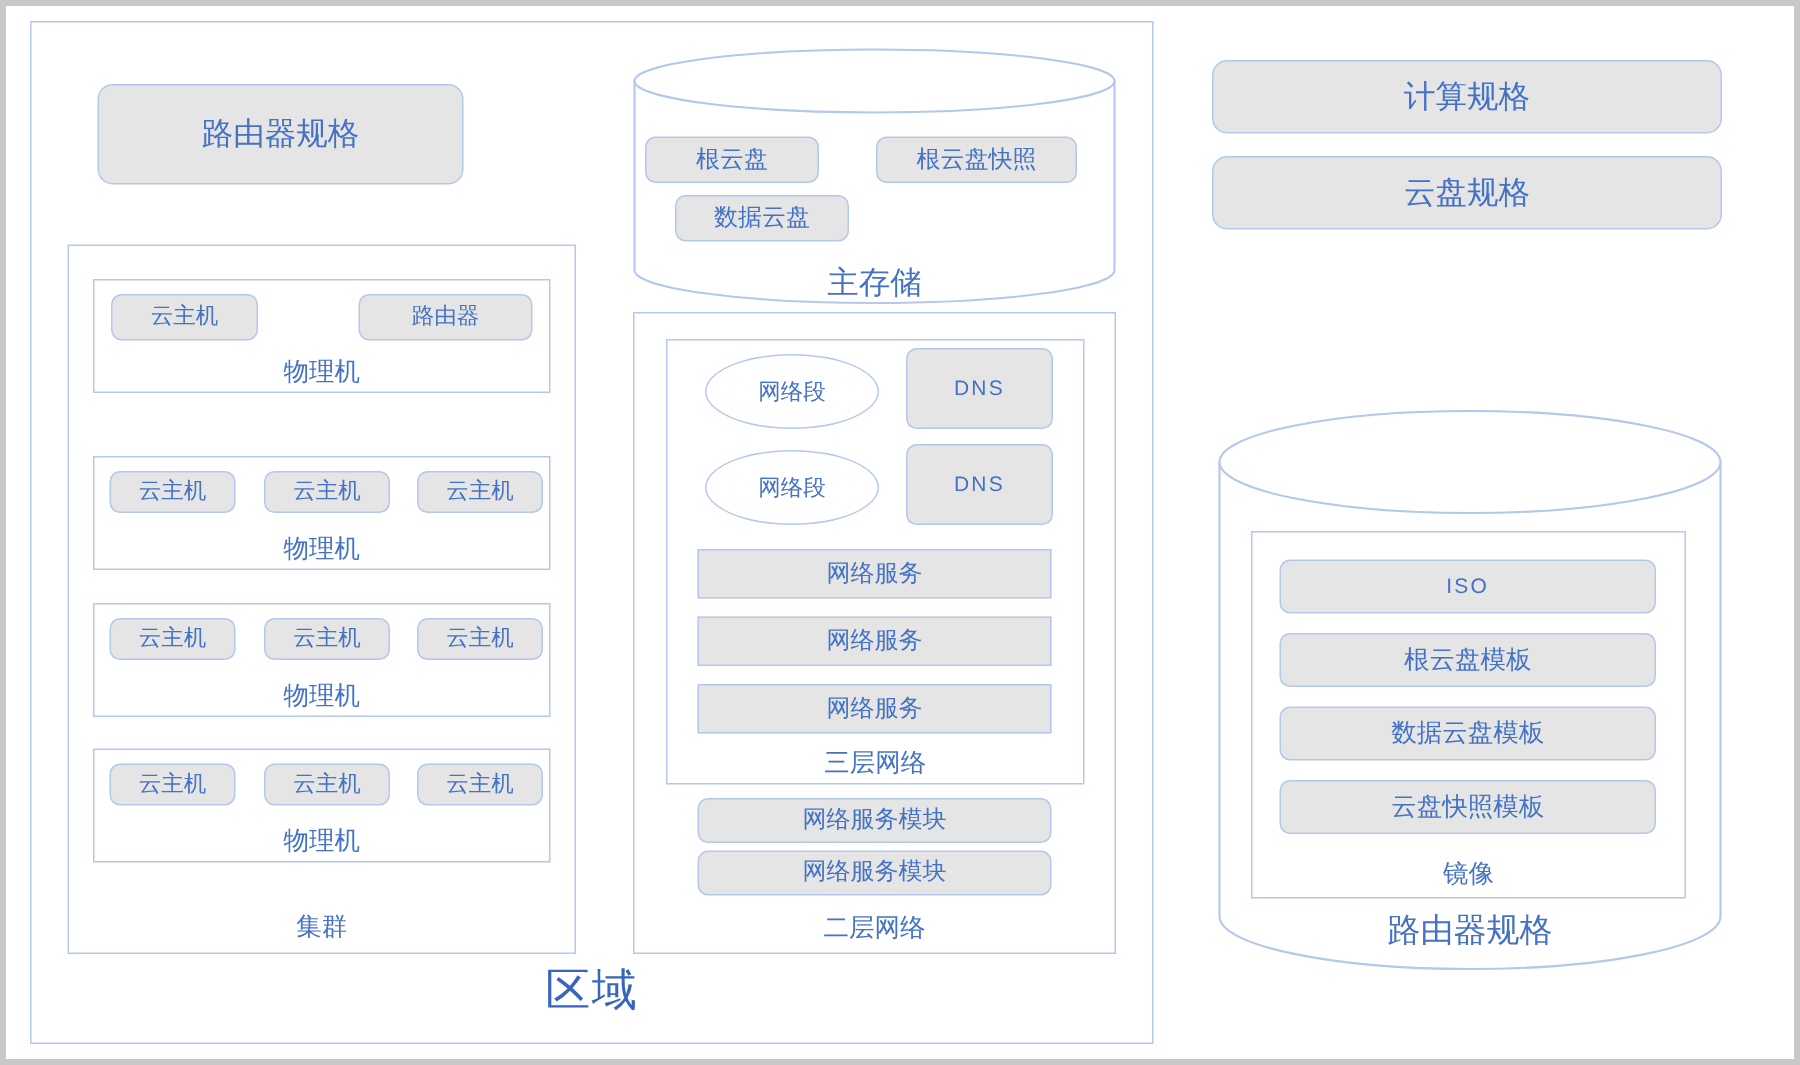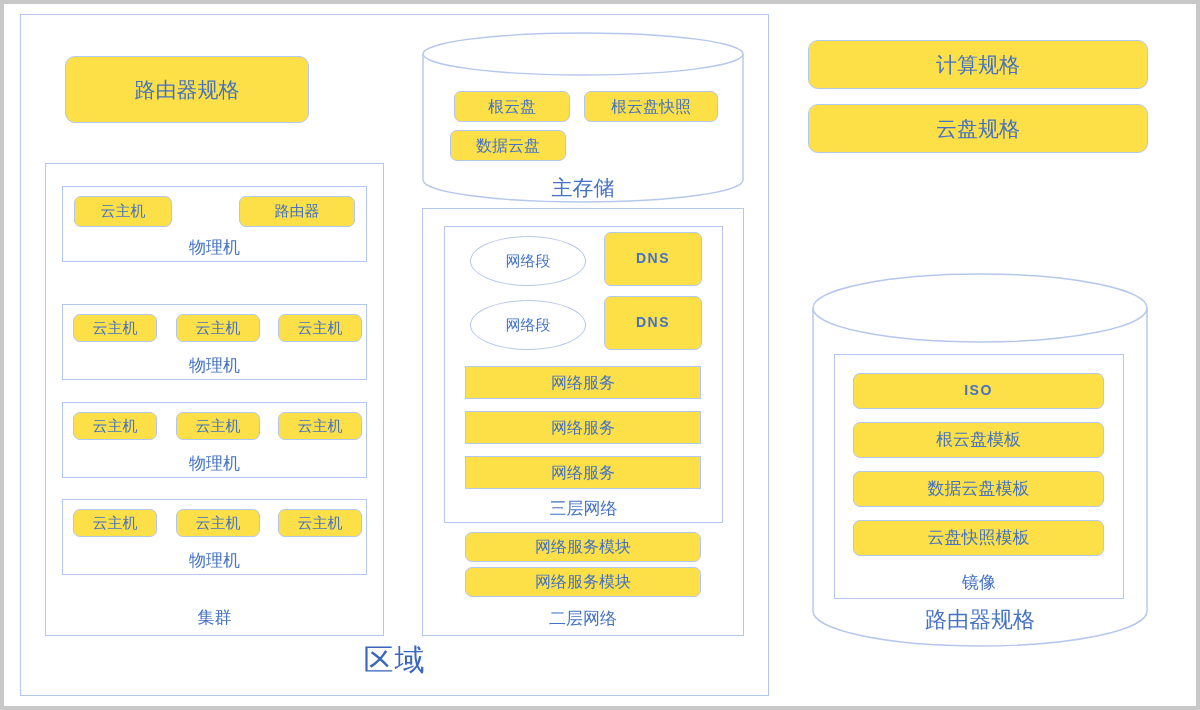--- a/index.html
+++ b/index.html
@@ -20,21 +20,21 @@
     margin: 4px;
     background: #ffffff;
     box-sizing: border-box;
   }
 
   
   .box {
     position: absolute;
     box-sizing: border-box;
     border: 1.3px solid #b4c7ec;
-    background: #fde047;
+    background: #e5e5e5;
     color: #4472c4;
     display: flex;
     align-items: center;
     justify-content: center;
     text-align: center;
     line-height: 1.1;
   }
   .rounded   { border-radius: 10px; }
   .rounded-sm{ border-radius: 7px; }
   .sharp     { border-radius: 0; }
@@ -99,21 +99,21 @@
     display: flex;
     align-items: center;
     justify-content: center;
     text-align: center;
   }
   .f15 { font-size: 15px; }
   .f16 { font-size: 16px; }
   .f17 { font-size: 17px; }
   .f21 { font-size: 21px; }
   .f22 { font-size: 22px; }
-  .mono-ish { letter-spacing: 1.5px; font-size: 14px; font-weight: bold; }
+  .mono-ish { letter-spacing: 1.5px; font-size: 14px; }
 </style>
 </head>
 <body>
 
 <div id="canvas">
 
   <div class="zone-outline" style="left:16px; top:10px; width:749px; height:682px;"></div>
   <div class="zone-label" style="left:16px; width:749px; top:636px;">区域</div>
 
   <div class="box rounded f21" style="left:61px; top:52px; width:244px; height:67px;">
@@ -172,21 +172,21 @@
   <div class="box rounded-sm f15" style="left:274px; top:505px; width:84px; height:28px;">
     <span>云主机</span>
   </div>
 
   <div class="cyl" style="left:418px; top:28px; width:322px; height:170px;">
     <svg viewBox="0 0 322 170" preserveAspectRatio="none">
       <path d="M1,22 L1,148 A160,22 0 0 0 321,148 L321,22" fill="#ffffff" stroke="#b4c7ec" stroke-width="1.4"></path>
       <ellipse cx="161" cy="22" rx="160" ry="21" fill="#ffffff" stroke="#b4c7ec" stroke-width="1.4"></ellipse>
     </svg>
   </div>
-  <div class="box rounded-sm f16" style="left:450px; top:87px; width:116px; height:31px;justify-content:center;">
+  <div class="box rounded-sm f16" style="left:426px; top:87px; width:116px; height:31px;justify-content:center;">
     <span>根云盘</span>
   </div>
   <div class="box rounded-sm f16" style="left:580px; top:87px; width:134px; height:31px;">
     <span>根云盘快照</span>
   </div>
   <div class="box rounded-sm f16" style="left:446px; top:126px; width:116px; height:31px;">
     <span>数据云盘</span>
   </div>
   <div class="cyl-label f21" style="left:418px; width:322px; top:170px;">主存储</div>
 

